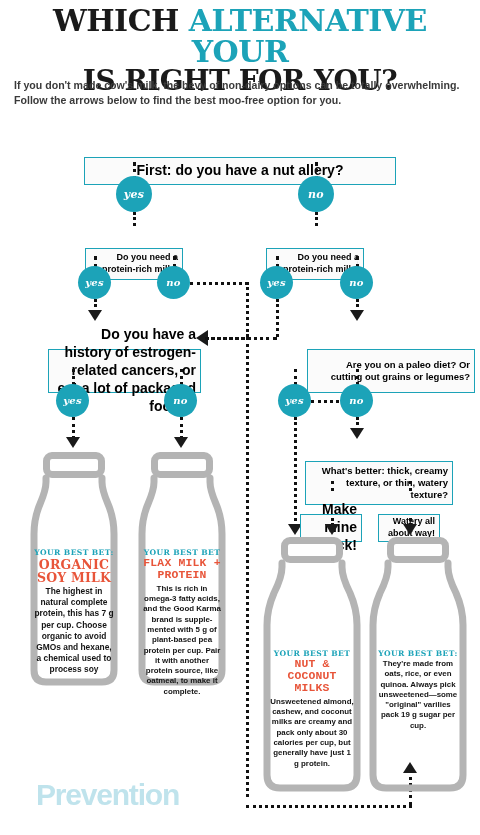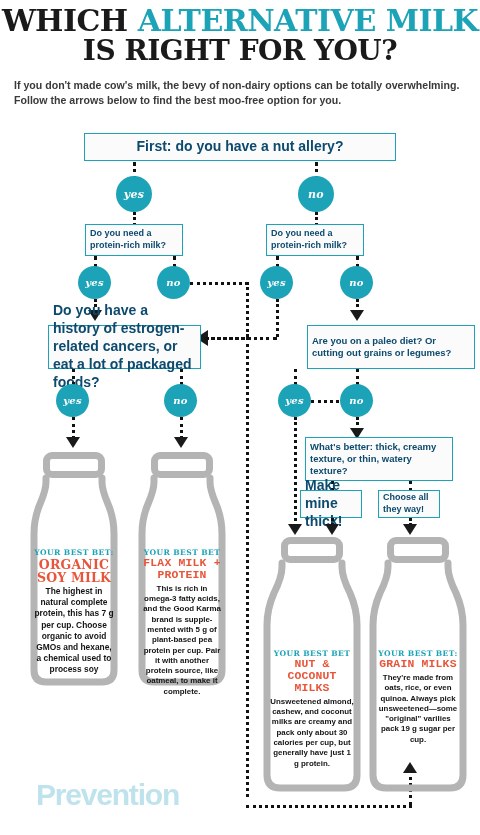--- a/index.html
+++ b/index.html
@@ -30,26 +30,27 @@
     font-size:10.6px;line-height:1.45;color:#3a3a3a;
     font-weight:600;
   }
 
   
   .qbox{
     position:absolute;
     box-sizing:border-box;
     border:1.2px solid #1CA3B8;
     background:#fbfbfb;
-    color:#0c4a6e;
+    color:#000000;
     display:flex;align-items:center;justify-content:center;
-    text-align:left;
+    text-align:right;
     font-weight:700;
     line-height:1.28;
     padding:3px 4px;
+    margin-top:24px;
   }
   .qbox.plain{font-weight:600;}
   .bubble{
     position:absolute;
     background:#1CA3B8;
     border-radius:50%;
     color:#ffffff;
     display:flex;align-items:center;justify-content:center;
     font-family:"DejaVu Serif", serif;
     font-weight:bold;
@@ -140,21 +141,21 @@
     letter-spacing:-1.2px;
     color:#BFE3EC;
   }
 </style>
 </head>
 <body>
 
 <div id="stage">
 
   <div class="title">
-    <span>WHICH </span><span class="alt">ALTERNATIVE MILK</span>
+    <span>WHICH </span><span class="alt">ALTERNATIVE YOUR</span>
     <span class="l2">IS RIGHT FOR YOU?</span>
   </div>
   <div class="subtitle">If you don't made cow's milk, the bevy of non-dairy options can be totally overwhelming. Follow the arrows below to find the best moo-free option for you.</div>
 
   <div class="qbox" style="left:84px;top:133px;width:312px;height:28px;font-size:14px;font-weight:600;">First: do you have a nut allery?</div>
 
   <div class="dotv" style="left:133px;top:162px;height:18px;"></div>
   <div class="bubble" style="left:116px;top:176px;width:36px;height:36px;">yes</div>
   <div class="dotv" style="left:133px;top:212px;height:14px;"></div>
 
@@ -217,21 +218,21 @@
   <div class="arrow-d" style="left:350px;top:428px;"></div>
 
   <div class="qbox plain" style="left:305px;top:437px;width:148px;height:44px;font-size:9.5px;">What's better: thick, creamy texture, or thin, watery texture?</div>
 
   <div class="dotv" style="left:331px;top:481px;height:10px;"></div>
   <div class="qbox" style="left:300px;top:490px;width:62px;height:28px;font-size:14px;">Make mine thick!</div>
   <div class="dotv" style="left:331px;top:518px;height:8px;"></div>
   <div class="arrow-d" style="left:325px;top:524px;"></div>
 
   <div class="dotv" style="left:409px;top:481px;height:10px;"></div>
-  <div class="qbox" style="left:378px;top:490px;width:62px;height:28px;font-size:9px;">Choose all they way!</div>
+  <div class="qbox" style="left:378px;top:490px;width:62px;height:28px;font-size:9px;">Watery all about way!</div>
   <div class="dotv" style="left:409px;top:518px;height:8px;"></div>
   <div class="arrow-d" style="left:403px;top:524px;"></div>
 
   <div class="dotv" style="left:246px;top:337px;height:460px;"></div>
   <div class="doth" style="left:246px;top:805px;width:166px;"></div>
   <div class="dotv" style="left:409px;top:770px;height:35px;"></div>
   <div class="arrow-u" style="left:403px;top:762px;"></div>
 
   <div class="bottle" style="left:26px;top:452px;width:96px;height:238px;">
     <div class="cap"></div>
@@ -269,20 +270,19 @@
     </div>
   </div>
 
   <div class="bottle" style="left:364px;top:537px;width:108px;height:260px;">
     <div class="cap"></div>
     <svg width="108" height="260" viewBox="0 0 108 260">
       <path d="M 24 26 L 24 30 Q 24 40 16 56 Q 9 72 9 88 L 9 238 Q 9 251 22 251 L 86 251 Q 99 251 99 238 L 99 88 Q 99 72 92 56 Q 84 40 84 30 L 84 26" fill="none" stroke="#b4b4b4" stroke-width="7" stroke-linecap="round" stroke-linejoin="round"></path>
     </svg>
     <div class="label" style="top:72px;left:12px;right:12px;">
       <div class="bestbet">YOUR BEST BET:</div>
-      <div class="prodname sm">GRAIN MILKS</div>
       <div class="desc tiny">They're made from oats, rice, or even quinoa. Always pick unsweetened—some "original" varilies pack 19 g sugar per cup.</div>
     </div>
   </div>
 
   <div class="logo">Prevention</div>
 
 </div>
 
 </body></html>

